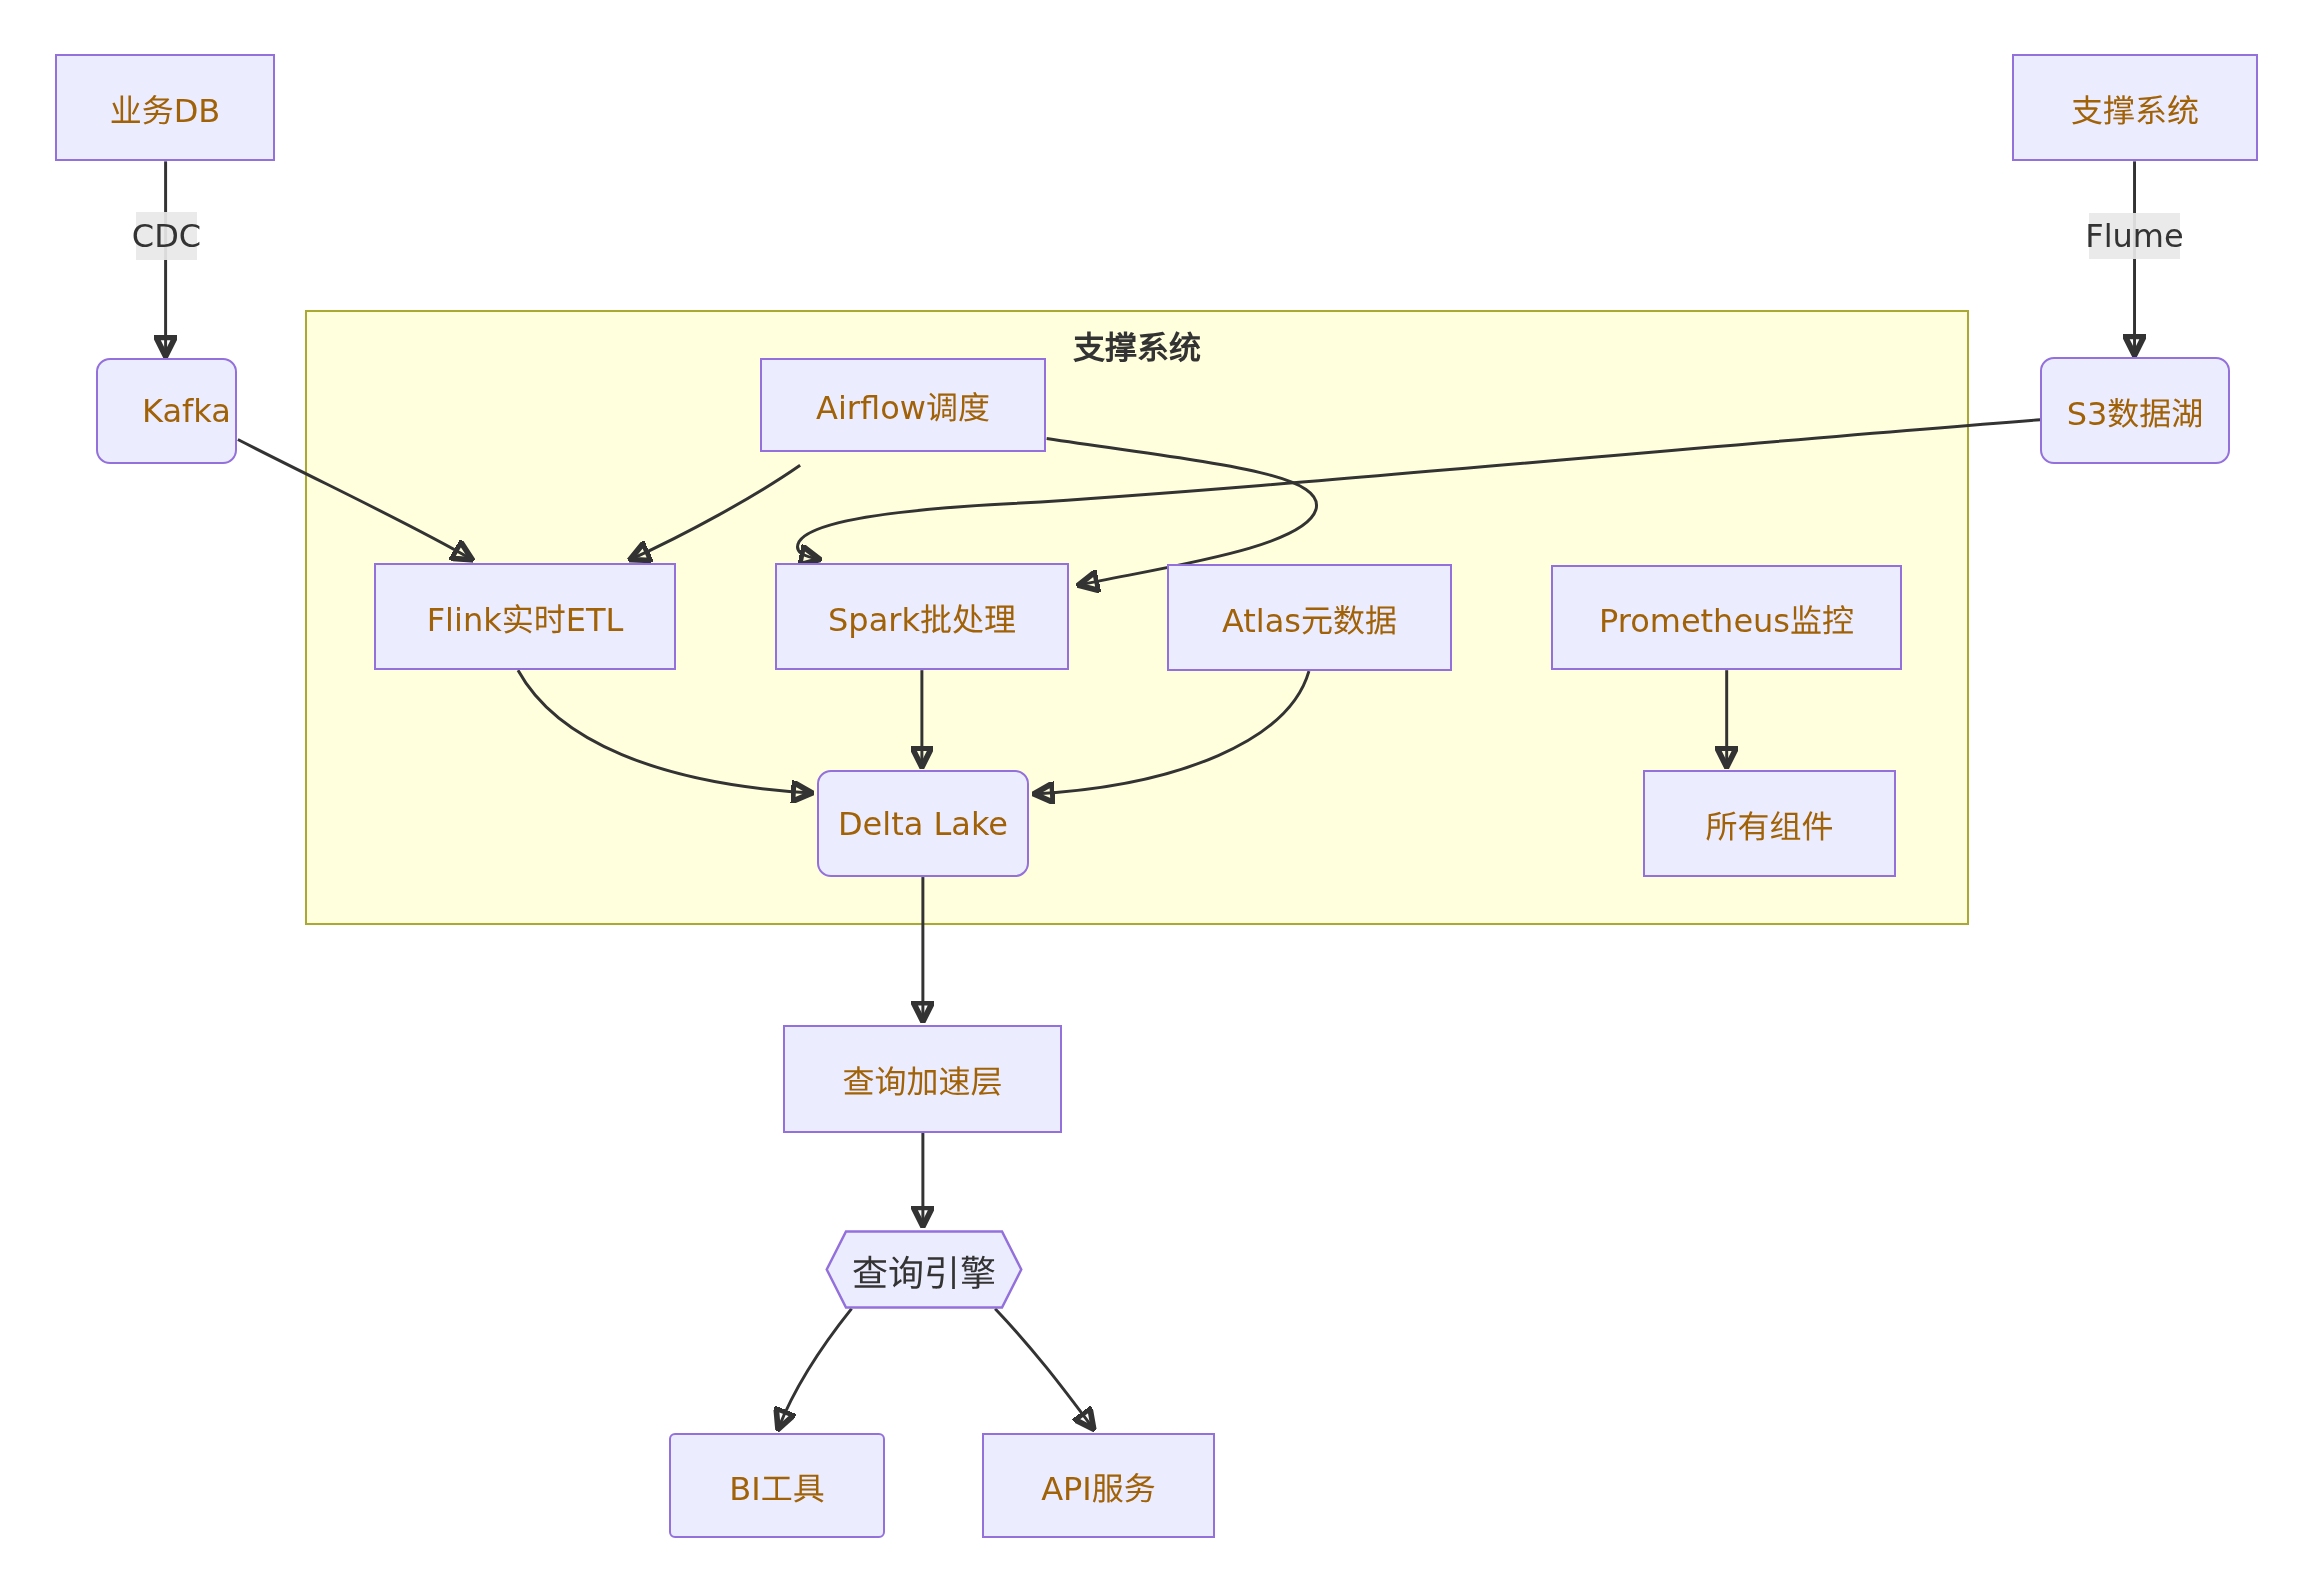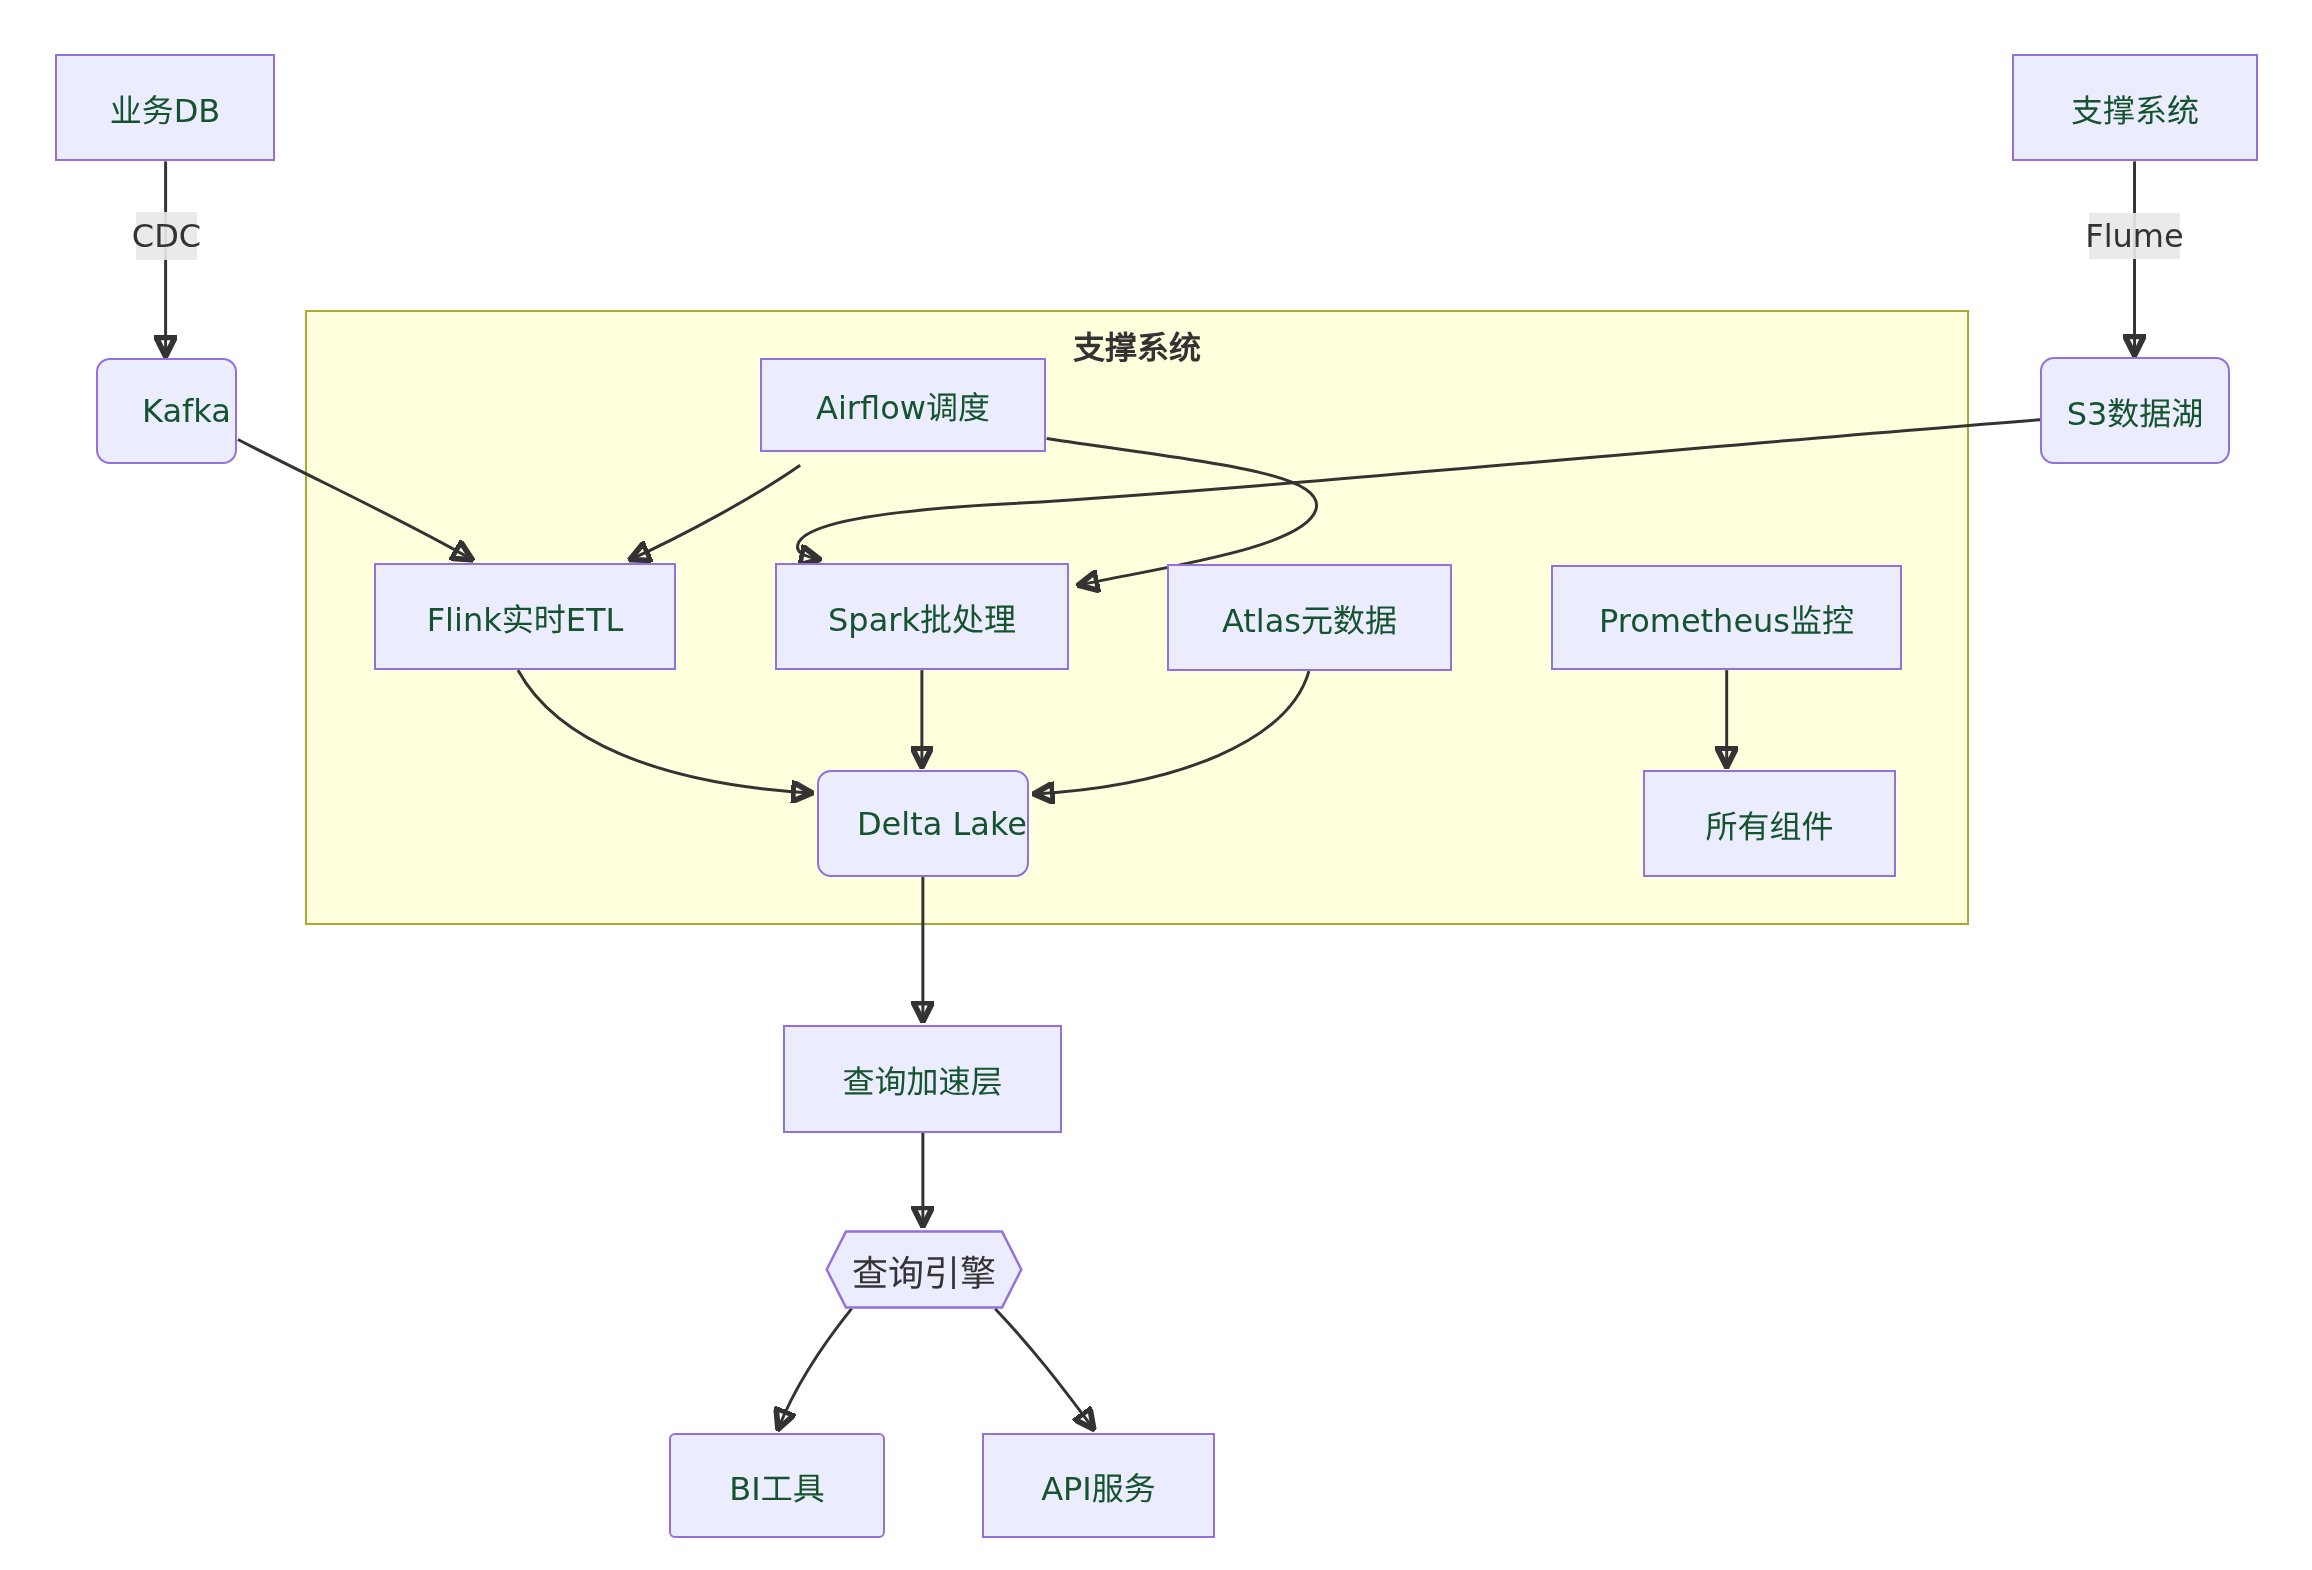--- a/index.html
+++ b/index.html
@@ -12,21 +12,21 @@
   }
   .cluster-title{
     position:absolute;top:10px;left:0;width:100%;text-align:center;
     font-size:32px;color:#333333;z-index:1;font-weight:bold;
   }
   .edges{position:absolute;left:0;top:0;z-index:2;pointer-events:none;}
   .edges path{stroke:#333333;stroke-width:3;fill:none;}
   .node{
     position:absolute;background:#ECECFF;border:2.5px solid #9370DB;box-sizing:border-box;
     display:flex;align-items:center;justify-content:center;
-    font-size:32px;color:#14532d;z-index:3;white-space:nowrap;
+    font-size:32px;color:#a16207;z-index:3;white-space:nowrap;
   }
   .rounded{border-radius:14px;}
   .hex-node{
     position:absolute;display:flex;align-items:center;justify-content:center;
     font-size:36px;color:#333333;z-index:3;white-space:nowrap;background:transparent;border:none;
   }
   .hex-node svg{position:absolute;left:0;top:0;}
   .hex-node .hex-label{position:relative;z-index:1;}
   .edge-label{
     position:absolute;background:rgba(232,232,232,0.92);color:#333333;
@@ -94,21 +94,21 @@
   </div>
 
   <div class="node" style="left:1167px;top:564px;width:285px;height:107px;">
     <span>Atlas元数据</span>
   </div>
 
   <div class="node" style="left:1551px;top:565px;width:351px;height:105px;">
     <span>Prometheus监控</span>
   </div>
 
-  <div class="node rounded" style="left:817px;top:770px;width:212px;height:107px;justify-content:flex-end;">
+  <div class="node rounded" style="left:817px;top:770px;width:212px;height:107px;">
     <span>Delta Lake</span>
   </div>
 
   <div class="node" style="left:1600px;top:770px;width:253px;height:107px;margin-left:43px;">
     <span>所有组件</span>
   </div>
 
   <div class="node" style="left:783px;top:1025px;width:279px;height:108px;">
     <span>查询加速层</span>
   </div>

